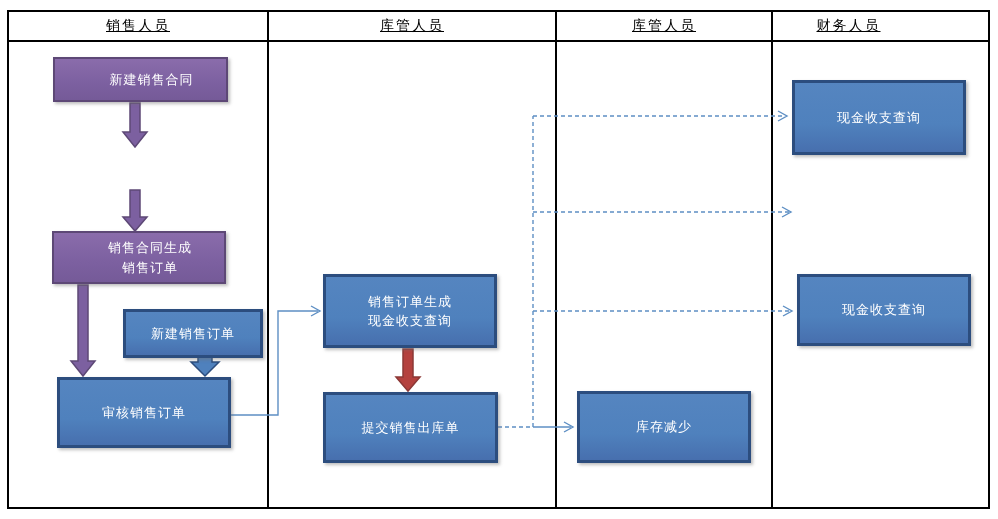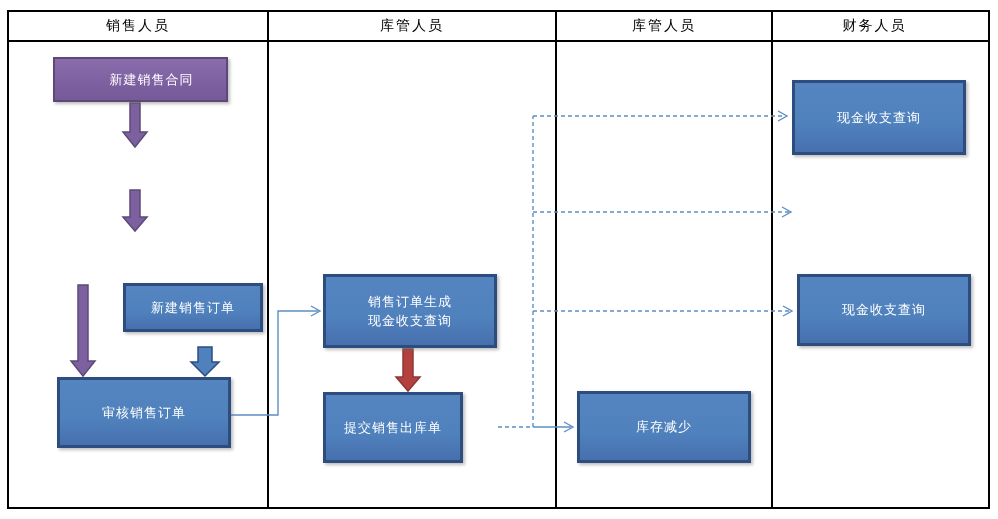--- a/index.html
+++ b/index.html
@@ -13,21 +13,21 @@
   
   .frame{
     position:absolute;left:7px;top:10px;width:983px;height:499px;
     border:2px solid #000;box-sizing:border-box;
   }
   .vline{position:absolute;top:10px;height:499px;width:2px;background:#000;}
   .hline{position:absolute;left:7px;top:40px;width:983px;height:2px;background:#000;}
   .lane-header{
     position:absolute;top:13px;height:26px;
     display:flex;align-items:center;justify-content:center;
-    color:#000;font-size:14px;letter-spacing:2px;
+    color:#000;font-size:14px;letter-spacing:2px;text-decoration:underline;
   }
   
   .node{
     position:absolute;box-sizing:border-box;
     display:flex;align-items:center;justify-content:center;
     text-align:center;color:#fff;font-size:13px;letter-spacing:1px;
     line-height:1.5;white-space:pre-line;
     box-shadow:2px 2px 3px rgba(110,110,110,0.45);
   }
   .purple{
@@ -48,21 +48,21 @@
 
   <div class="frame"></div>
   <div class="vline" style="left:267px"></div>
   <div class="vline" style="left:555px"></div>
   <div class="vline" style="left:771px"></div>
   <div class="hline"></div>
 
   <div class="lane-header" style="left:9px;width:258px">销售人员</div>
   <div class="lane-header" style="left:269px;width:286px">库管人员</div>
   <div class="lane-header" style="left:557px;width:214px">库管人员</div>
-  <div class="lane-header" style="left:767px;width:215px">财务人员</div>
+  <div class="lane-header" style="left:741px;width:215px">财务人员</div>
 
   <svg class="overlay" width="998" height="519" viewBox="0 0 998 519">
 
     <path d="M130,103 L140,103 L140,132 L147,132 L135,147 L123,132 L130,132 Z" fill="#7c60a0" stroke="#5d4876" stroke-width="1.5"></path>
     <path d="M130,190 L140,190 L140,217 L147,217 L135,231 L123,217 L130,217 Z" fill="#7c60a0" stroke="#5d4876" stroke-width="1.5"></path>
     <path d="M78,285 L88,285 L88,361 L95,361 L83,376 L71,361 L78,361 Z" fill="#7c60a0" stroke="#5d4876" stroke-width="1.5"></path>
     <path d="M198,347 L212,347 L212,362 L219,362 L205,376 L191,362 L198,362 Z" fill="#4f81bd" stroke="#2c4d7e" stroke-width="1.5"></path>
     <path d="M403,349 L413,349 L413,377 L420,377 L408,391 L396,377 L403,377 Z" fill="#b4413e" stroke="#8c3836" stroke-width="1.5"></path>
 
     <path d="M231,415 H278 V311 H318" fill="none" stroke="#5e8fc4" stroke-width="1.4"></path>
@@ -75,25 +75,27 @@
     <path d="M533,427 V116" fill="none" stroke="#5e8fc4" stroke-width="1.4" stroke-dasharray="4 3"></path>
     <path d="M533,116 H785" fill="none" stroke="#5e8fc4" stroke-width="1.4" stroke-dasharray="4 3"></path>
     <path d="M778,111 L787,116 L778,121" fill="none" stroke="#5e8fc4" stroke-width="1.4"></path>
     <path d="M533,212 H789" fill="none" stroke="#5e8fc4" stroke-width="1.4" stroke-dasharray="4 3"></path>
     <path d="M782,207 L791,212 L782,217" fill="none" stroke="#5e8fc4" stroke-width="1.4"></path>
     <path d="M533,311 H790" fill="none" stroke="#5e8fc4" stroke-width="1.4" stroke-dasharray="4 3"></path>
     <path d="M783,306 L792,311 L783,316" fill="none" stroke="#5e8fc4" stroke-width="1.4"></path>
   </svg>
 
   <div class="node purple" style="left:53px;top:57px;width:175px;height:45px">新建销售合同</div>
-  <div class="node blue" style="left:123px;top:283px;width:140px;height:49px">新建销售订单</div>
+  <div class="node purple" style="left:52px;top:231px;width:174px;height:53px">销售合同生成
+销售订单</div>
+  <div class="node blue" style="left:123px;top:309px;width:140px;height:49px">新建销售订单</div>
   <div class="node blue" style="left:57px;top:377px;width:174px;height:71px">审核销售订单</div>
 
   <div class="node blue" style="left:323px;top:274px;width:174px;height:74px">销售订单生成
 现金收支查询</div>
-  <div class="node blue" style="left:323px;top:392px;width:140px;height:71px">提交销售出库单</div>
+  <div class="node blue" style="left:323px;top:392px;width:175px;height:71px">提交销售出库单</div>
 
   <div class="node blue" style="left:577px;top:391px;width:174px;height:72px">库存减少</div>
 
   <div class="node blue" style="left:792px;top:80px;width:174px;height:75px">现金收支查询</div>
   <div class="node blue" style="left:797px;top:274px;width:174px;height:72px">现金收支查询</div>
 
 </div>
 
 </body></html>

